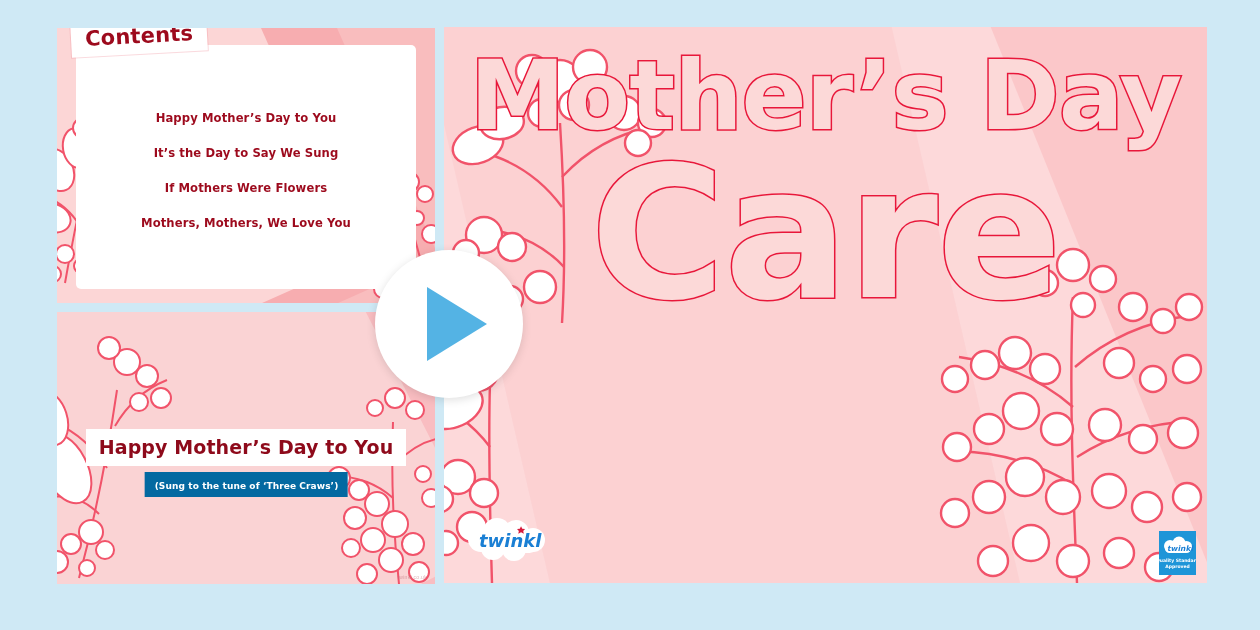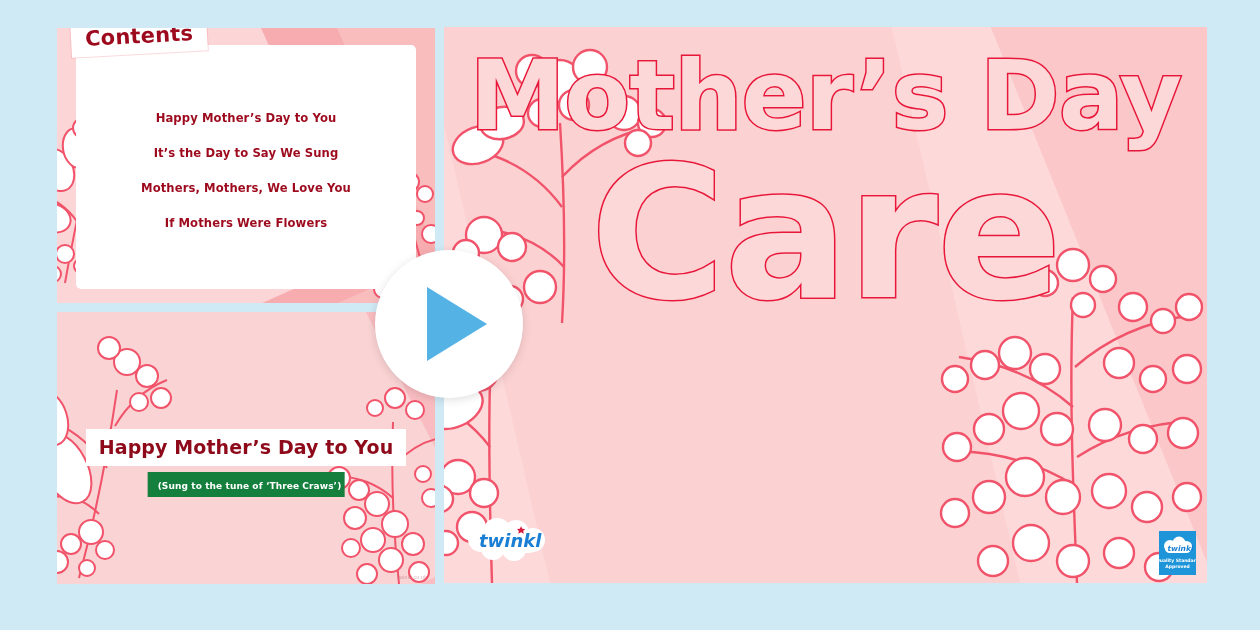--- a/index.html
+++ b/index.html
@@ -119,22 +119,22 @@
     font-family: "DejaVu Sans", sans-serif;
     font-weight: 700;
     font-size: 19px;
     color: #8e0a1b;
     letter-spacing: .1px;
   }
   .song-sub-box {
     position: absolute;
     left: 50%; top: 160px;
     transform: translateX(-50%);
-    background: #15803d;
-    padding: 3px 3px 4px 10px;
+    background: #0369a1;
+    padding: 3px 9px 4px 10px;
     white-space: nowrap;
   }
   .song-sub-box span {
     font-family: "DejaVu Sans", sans-serif;
     font-weight: 700;
     font-size: 9px;
     color: #ffffff;
     letter-spacing: .1px;
   }
   .slide-code {
@@ -273,22 +273,22 @@
           <circle cx="20" cy="22" r="9"></circle>
           <circle cx="36" cy="14" r="7"></circle>
           <circle cx="44" cy="28" r="6"></circle>
         </g>
       </svg>
 
       <div class="contents-card">
         <ul class="contents-list">
           <li>Happy Mother’s Day to You</li>
           <li>It’s the Day to Say We Sung</li>
+          <li>If Mothers Were Flowers</li>
           <li>Mothers, Mothers, We Love You</li>
-          <li>If Mothers Were Flowers</li>
         </ul>
       </div>
 
       <div class="contents-banner">
         <span>Contents</span>
       </div>
     </div>
   </div>
 
   <div class="slide" id="thumb-song">

